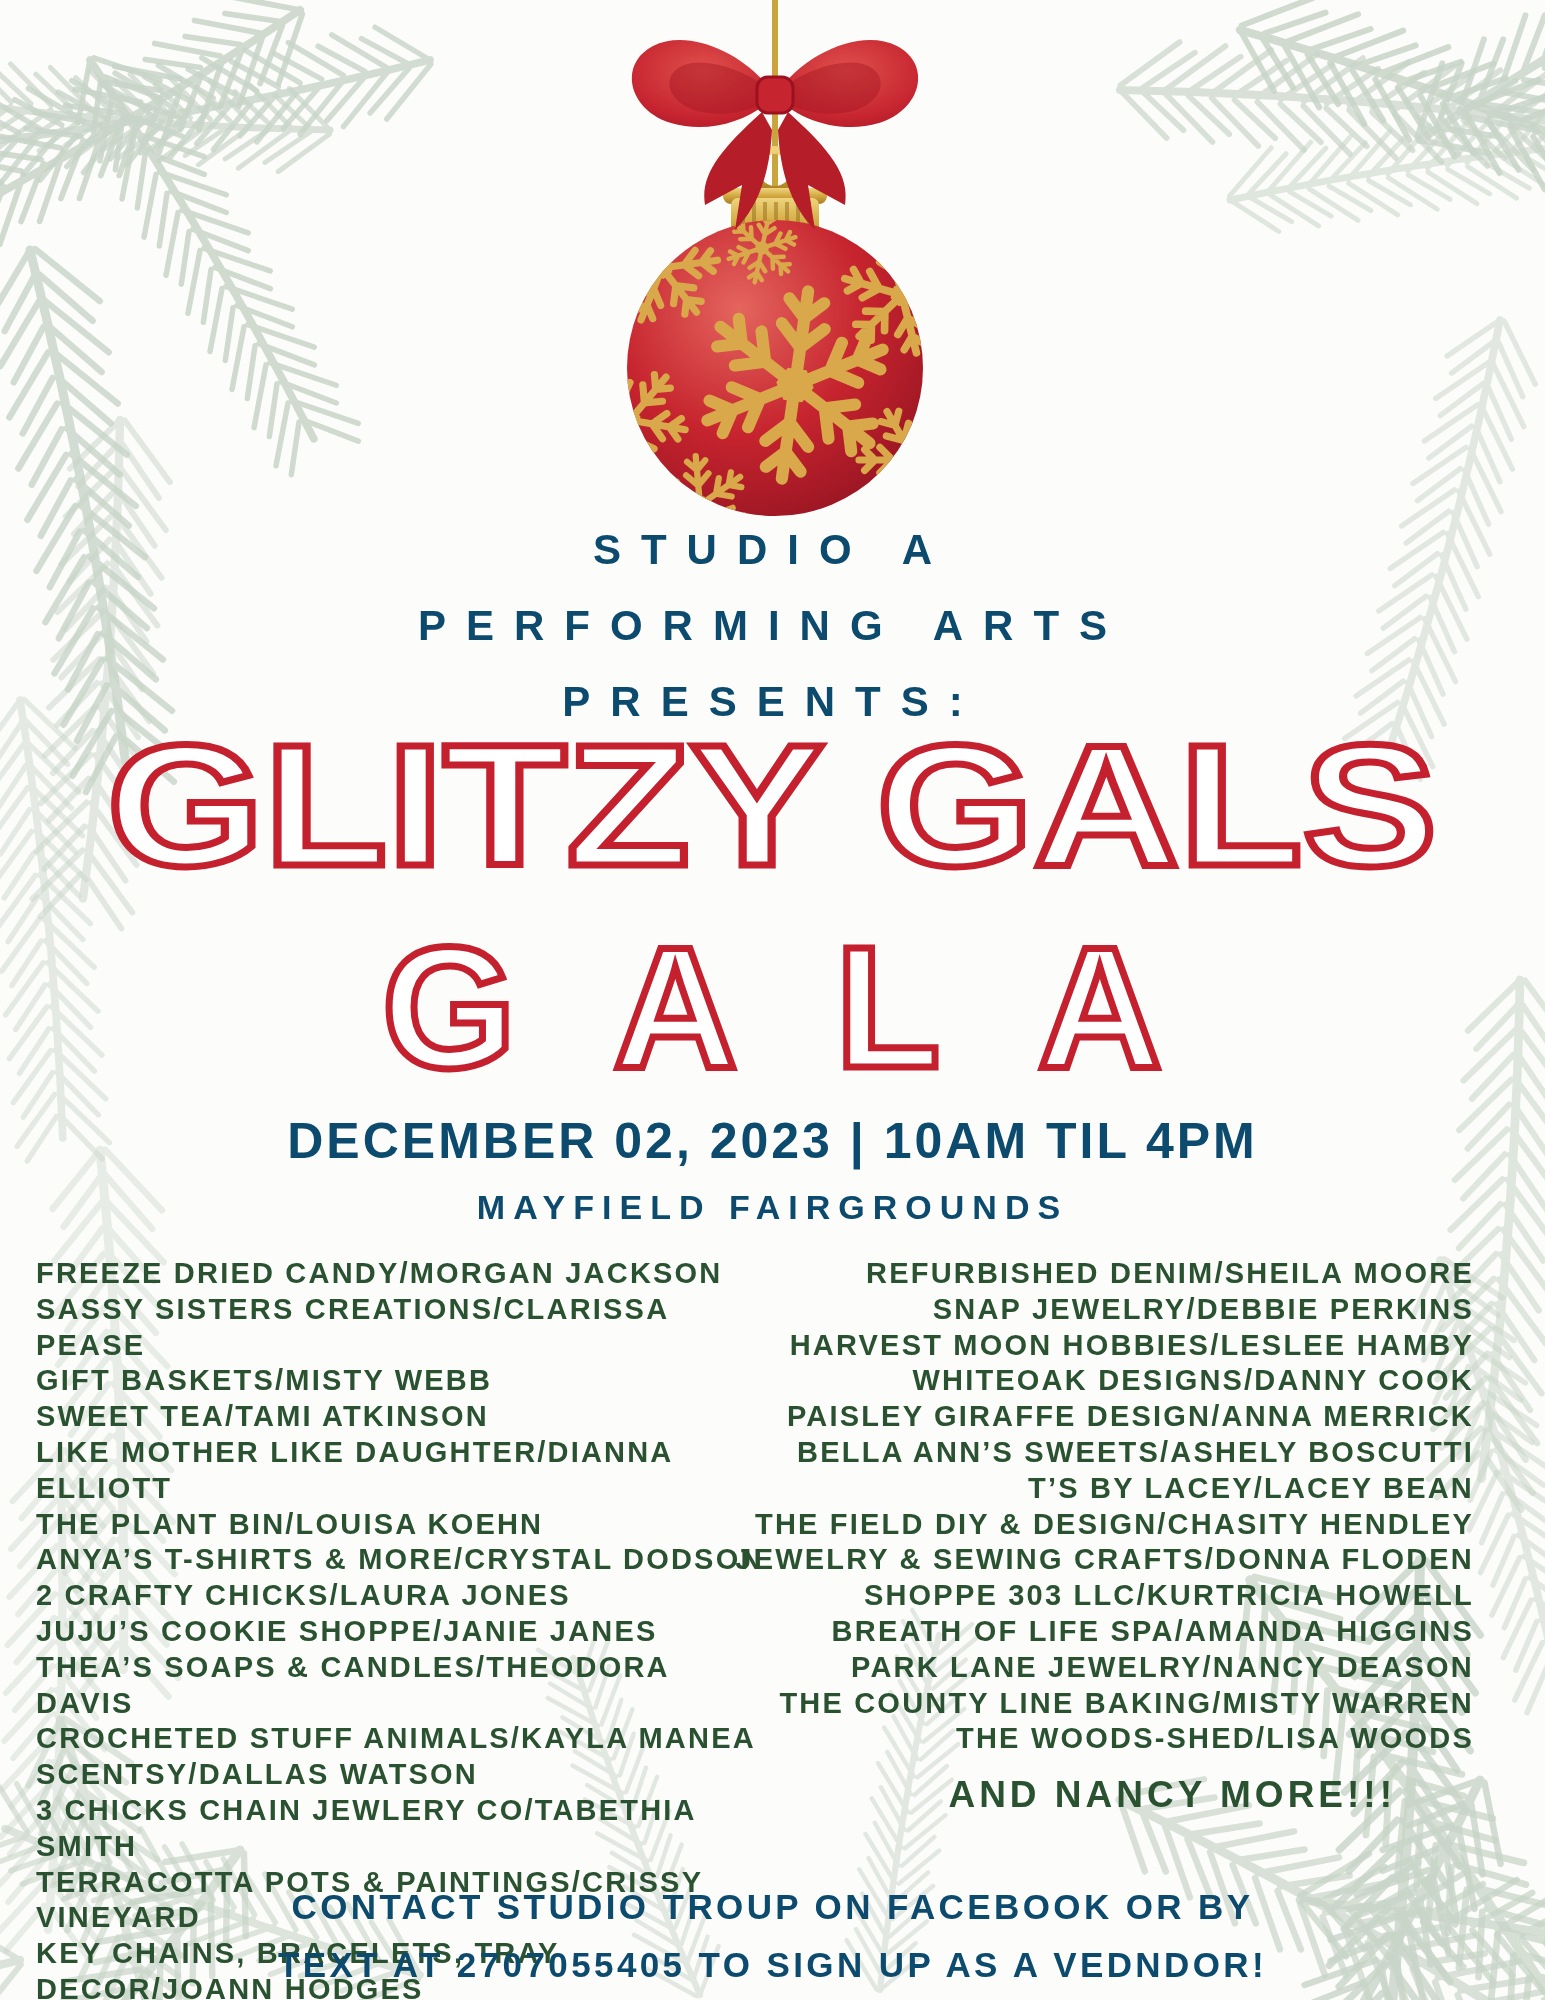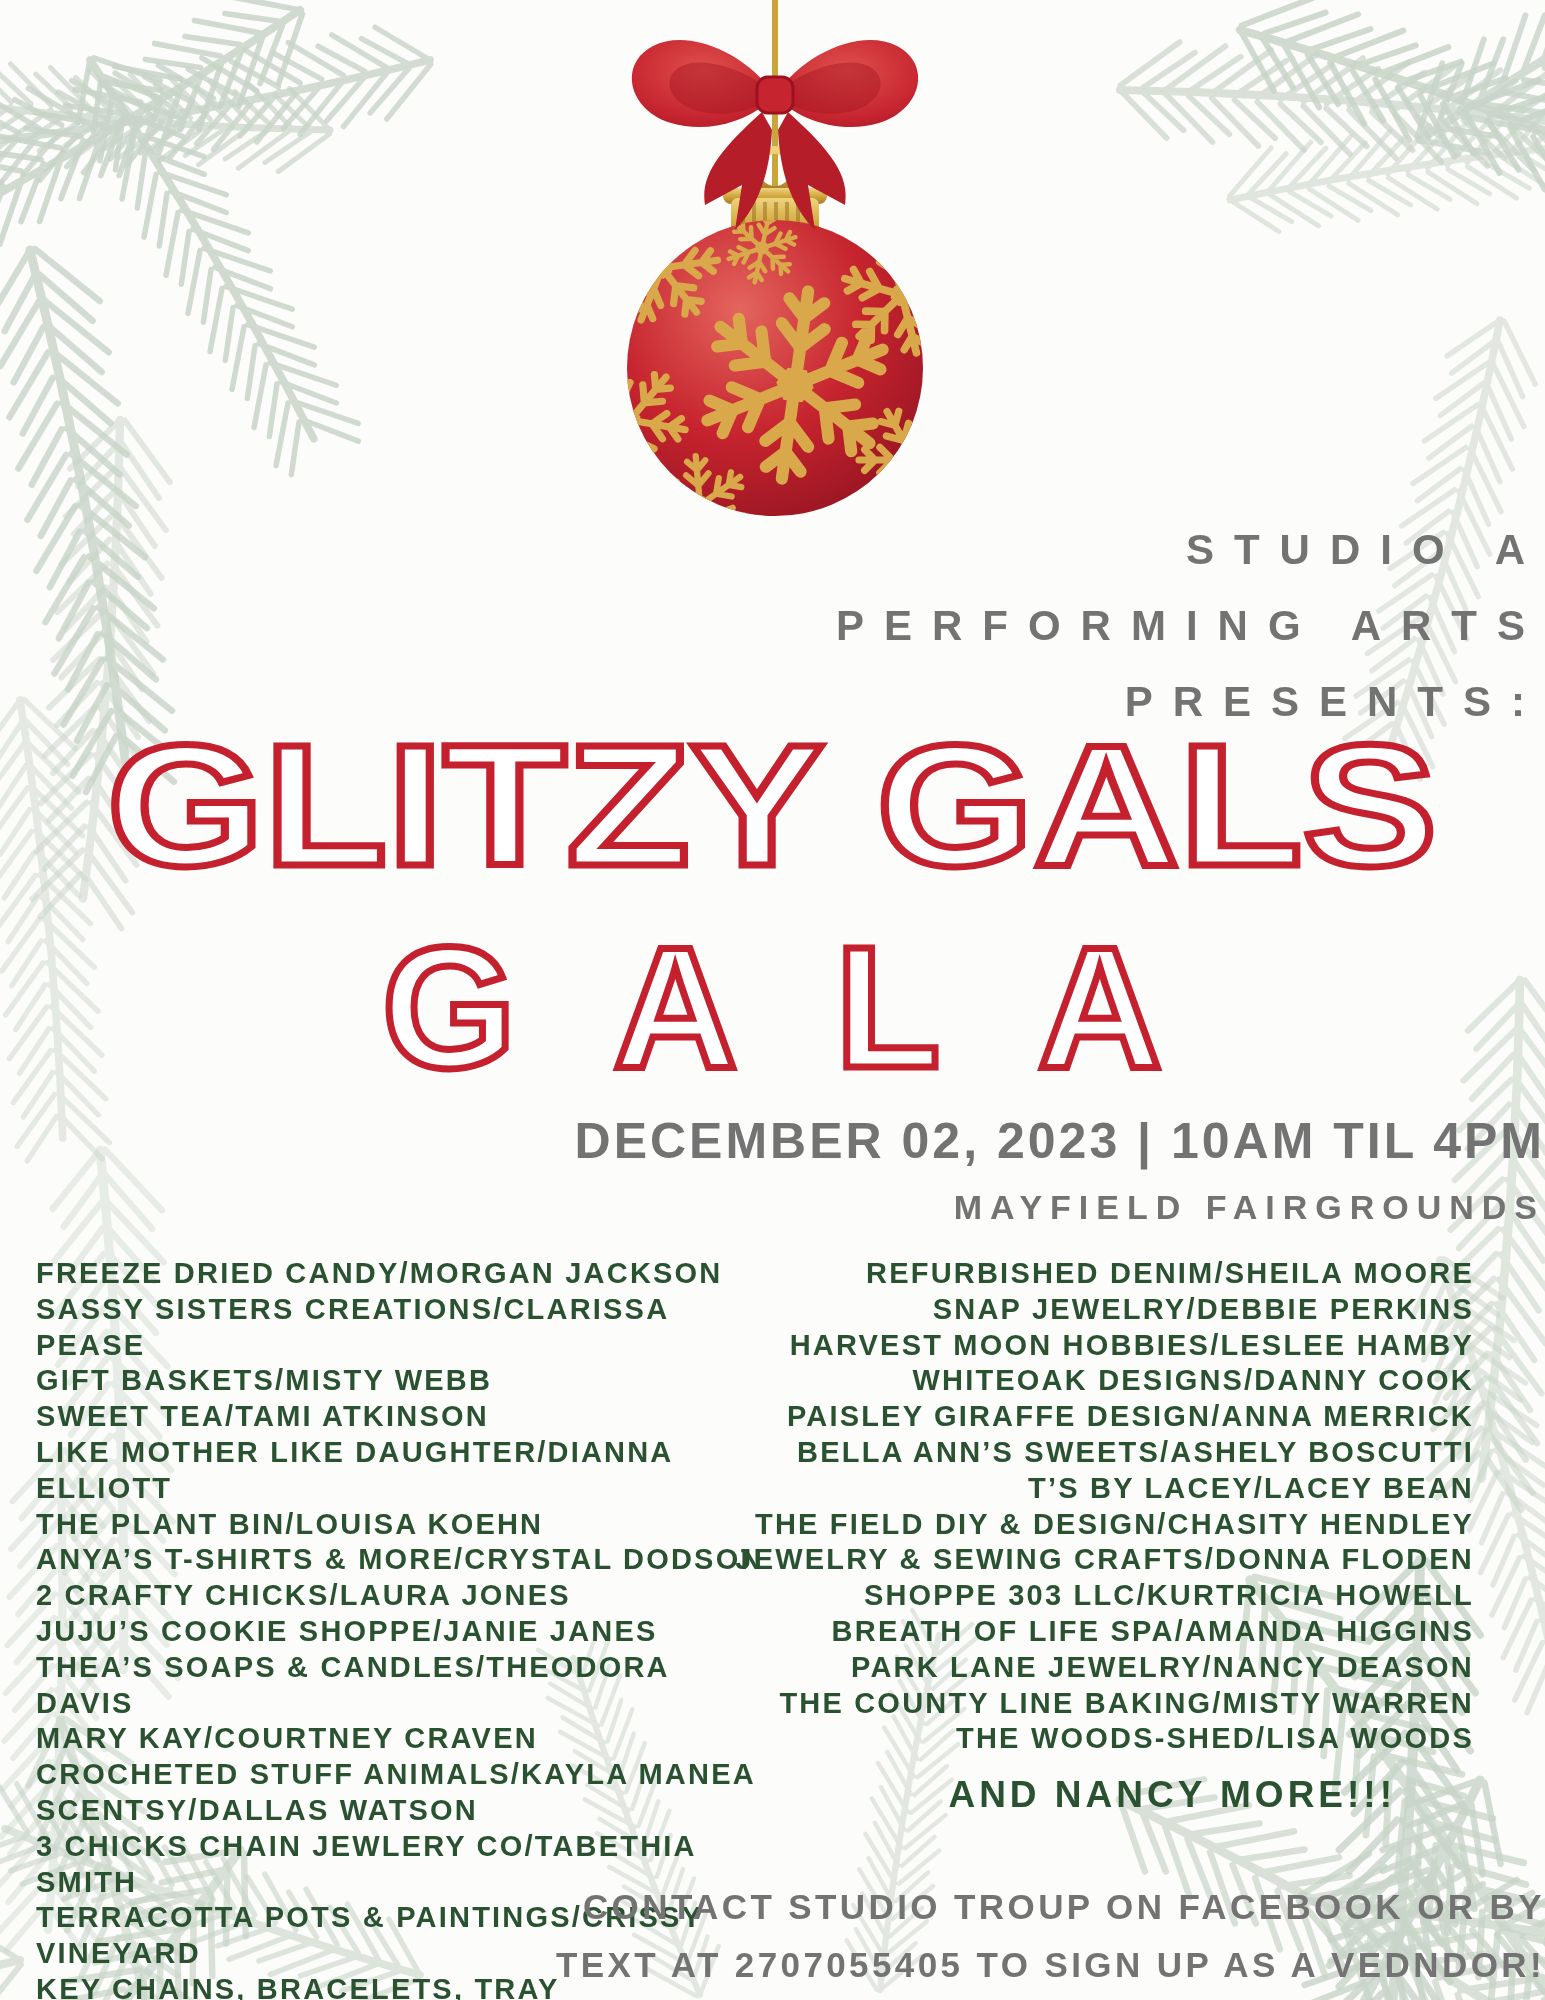--- a/index.html
+++ b/index.html
@@ -7,21 +7,21 @@
     position:relative;
     width:1545px;height:2000px;
     margin:0 auto;
     background:#fcfdfb;
     overflow:hidden;
     font-family:"Liberation Sans","DejaVu Sans",sans-serif;
   }
   svg.layer{position:absolute;left:0;top:0;pointer-events:none;}
   .branches{z-index:1;}
   .ornament{z-index:2;}
-  .txt{position:absolute;left:0;width:100%;z-index:3;color:#737373;font-weight:bold;text-align:right;}
+  .txt{position:absolute;left:0;width:100%;z-index:3;color:#0c4a6e;font-weight:bold;text-align:center;}
   .presenter{top:512px;font-size:42px;line-height:76px;letter-spacing:20px;}
   .title-svg{position:absolute;left:0;width:1545px;height:200px;z-index:3;}
   .title-svg text{
     font-family:"Liberation Sans","DejaVu Sans",sans-serif;
     font-weight:bold;
     fill:#ffffff;stroke:#c4202e;stroke-width:7px;
   }
   #title1{top:700px;}
   #title2{top:902px;}
   .dateline{top:1112px;font-size:50px;letter-spacing:3px;}
@@ -178,21 +178,20 @@
     <div>FREEZE DRIED CANDY/MORGAN JACKSON</div>
     <div>SASSY SISTERS CREATIONS/CLARISSA PEASE</div>
     <div>GIFT BASKETS/MISTY WEBB</div>
     <div>SWEET TEA/TAMI ATKINSON</div>
     <div>LIKE MOTHER LIKE DAUGHTER/DIANNA ELLIOTT</div>
     <div>THE PLANT BIN/LOUISA KOEHN</div>
     <div>ANYA’S T-SHIRTS &amp; MORE/CRYSTAL DODSON</div>
     <div>2 CRAFTY CHICKS/LAURA JONES</div>
     <div>JUJU’S COOKIE SHOPPE/JANIE JANES</div>
     <div>THEA’S SOAPS &amp; CANDLES/THEODORA DAVIS</div>
-    <div>MARY KAY/COURTNEY CRAVEN</div>
     <div>CROCHETED STUFF ANIMALS/KAYLA MANEA</div>
     <div>SCENTSY/DALLAS WATSON</div>
     <div>3 CHICKS CHAIN JEWLERY CO/TABETHIA SMITH</div>
     <div>TERRACOTTA POTS &amp; PAINTINGS/CRISSY VINEYARD</div>
     <div>KEY CHAINS, BRACELETS, TRAY DECOR/JOANN HODGES</div>
   </div>
 
   <div class="col col-right">
     <div>REFURBISHED DENIM/SHEILA MOORE</div>
     <div>SNAP JEWELRY/DEBBIE PERKINS</div>

